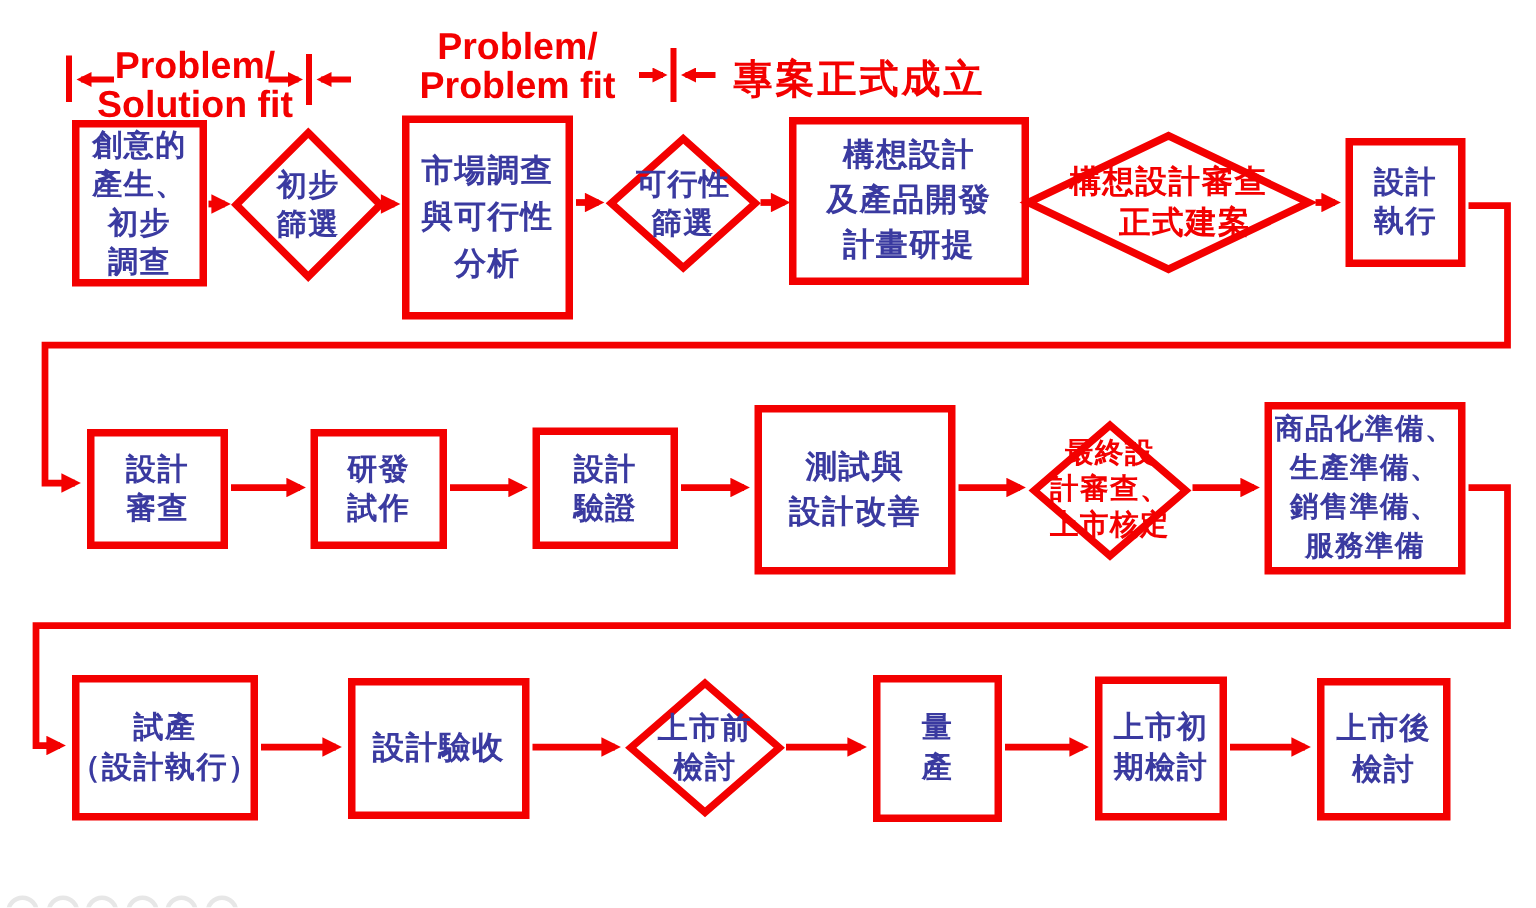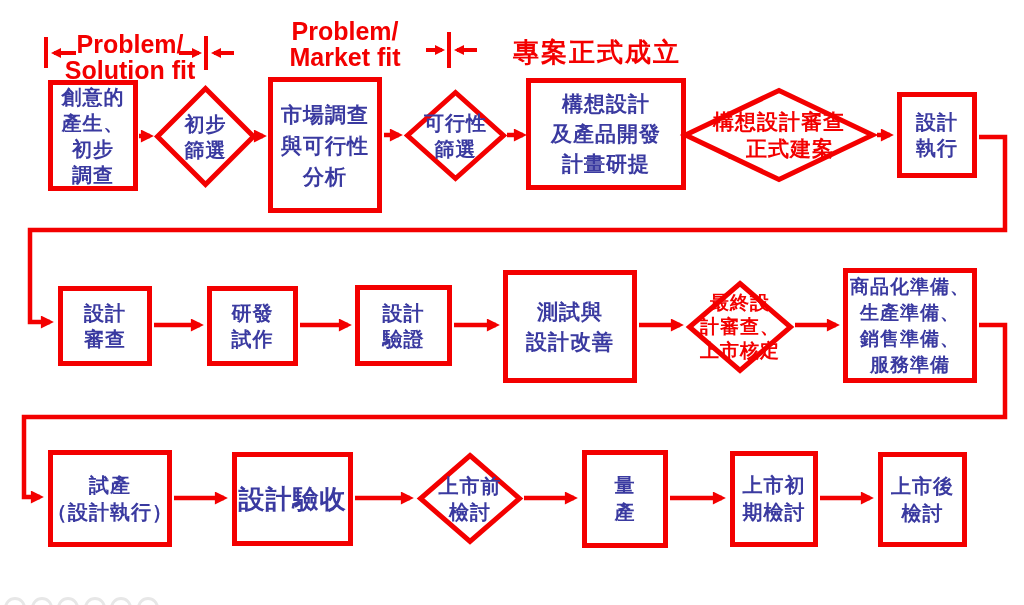--- a/index.html
+++ b/index.html
@@ -96,24 +96,24 @@
     </g>
   </svg>
 
   <div class="toplabel en" style="left:55px;top:31px;width:150px;">
     <span>Problem/</span><br>
     <span>Solution fit</span>
   </div>
 
   <div class="toplabel en" style="left:270px;top:18px;width:150px;">
     <span>Problem/</span><br>
-    <span>Market fit</span>
+    <span>Problem fit</span>
   </div>
 
-  <div class="toplabel zh" style="left:489px;top:38px;margin-left:24px;">專案正式成立</div>
+  <div class="toplabel zh" style="left:489px;top:38px;">專案正式成立</div>
 
   <div id="nodes">
       <div class="node process" style="left: 48px; top: 80px; width: 90px; height: 111px;">
         <div class="ntext" style="font-size: 20px; line-height: 26px;">創意的<br>產生、<br>初步<br>調查</div>
       </div>
       <div class="node decision" style="left: 155px; top: 86px; width: 101px; height: 101px;">
         <svg viewBox="0 0 101 101">
           <polygon points="50.5,2.5 98.5,50.5 50.5,98.5 2.5,50.5"></polygon>
         </svg>
         <div class="ntext" style="font-size: 20px; line-height: 26px;">初步<br>篩選</div>
@@ -157,21 +157,21 @@
         </svg>
         <div class="ntext red" style="font-size: 19px; line-height: 24px;">最終設<br>計審查、<br>上市核定</div>
       </div>
       <div class="node process" style="left: 843px; top: 268px; width: 134px; height: 115px;">
         <div class="ntext" style="font-size: 19px; line-height: 26px;">商品化準備、<br>生產準備、<br>銷售準備、<br>服務準備</div>
       </div>
       <div class="node process" style="left: 48px; top: 450px; width: 124px; height: 97px;">
         <div class="ntext" style="font-size: 20px; line-height: 27px;">試產<br>（設計執行）</div>
       </div>
       <div class="node process" style="left: 232px; top: 452px; width: 121px; height: 94px;">
-        <div class="ntext" style="font-size: 26px; line-height: 26px;">設計驗收</div>
+        <div class="ntext" style="font-size: 21px; line-height: 26px;">設計驗收</div>
       </div>
       <div class="node decision" style="left: 418px; top: 453px; width: 104px; height: 91px;">
         <svg viewBox="0 0 104 91">
           <polygon points="52,2.5 101.5,45.5 52,88.5 2.5,45.5"></polygon>
         </svg>
         <div class="ntext" style="font-size: 20px; line-height: 26px;">上市前<br>檢討</div>
       </div>
       <div class="node process" style="left: 582px; top: 450px; width: 86px; height: 98px;">
         <div class="ntext" style="font-size: 20px; line-height: 27px;">量<br>產</div>
       </div>

